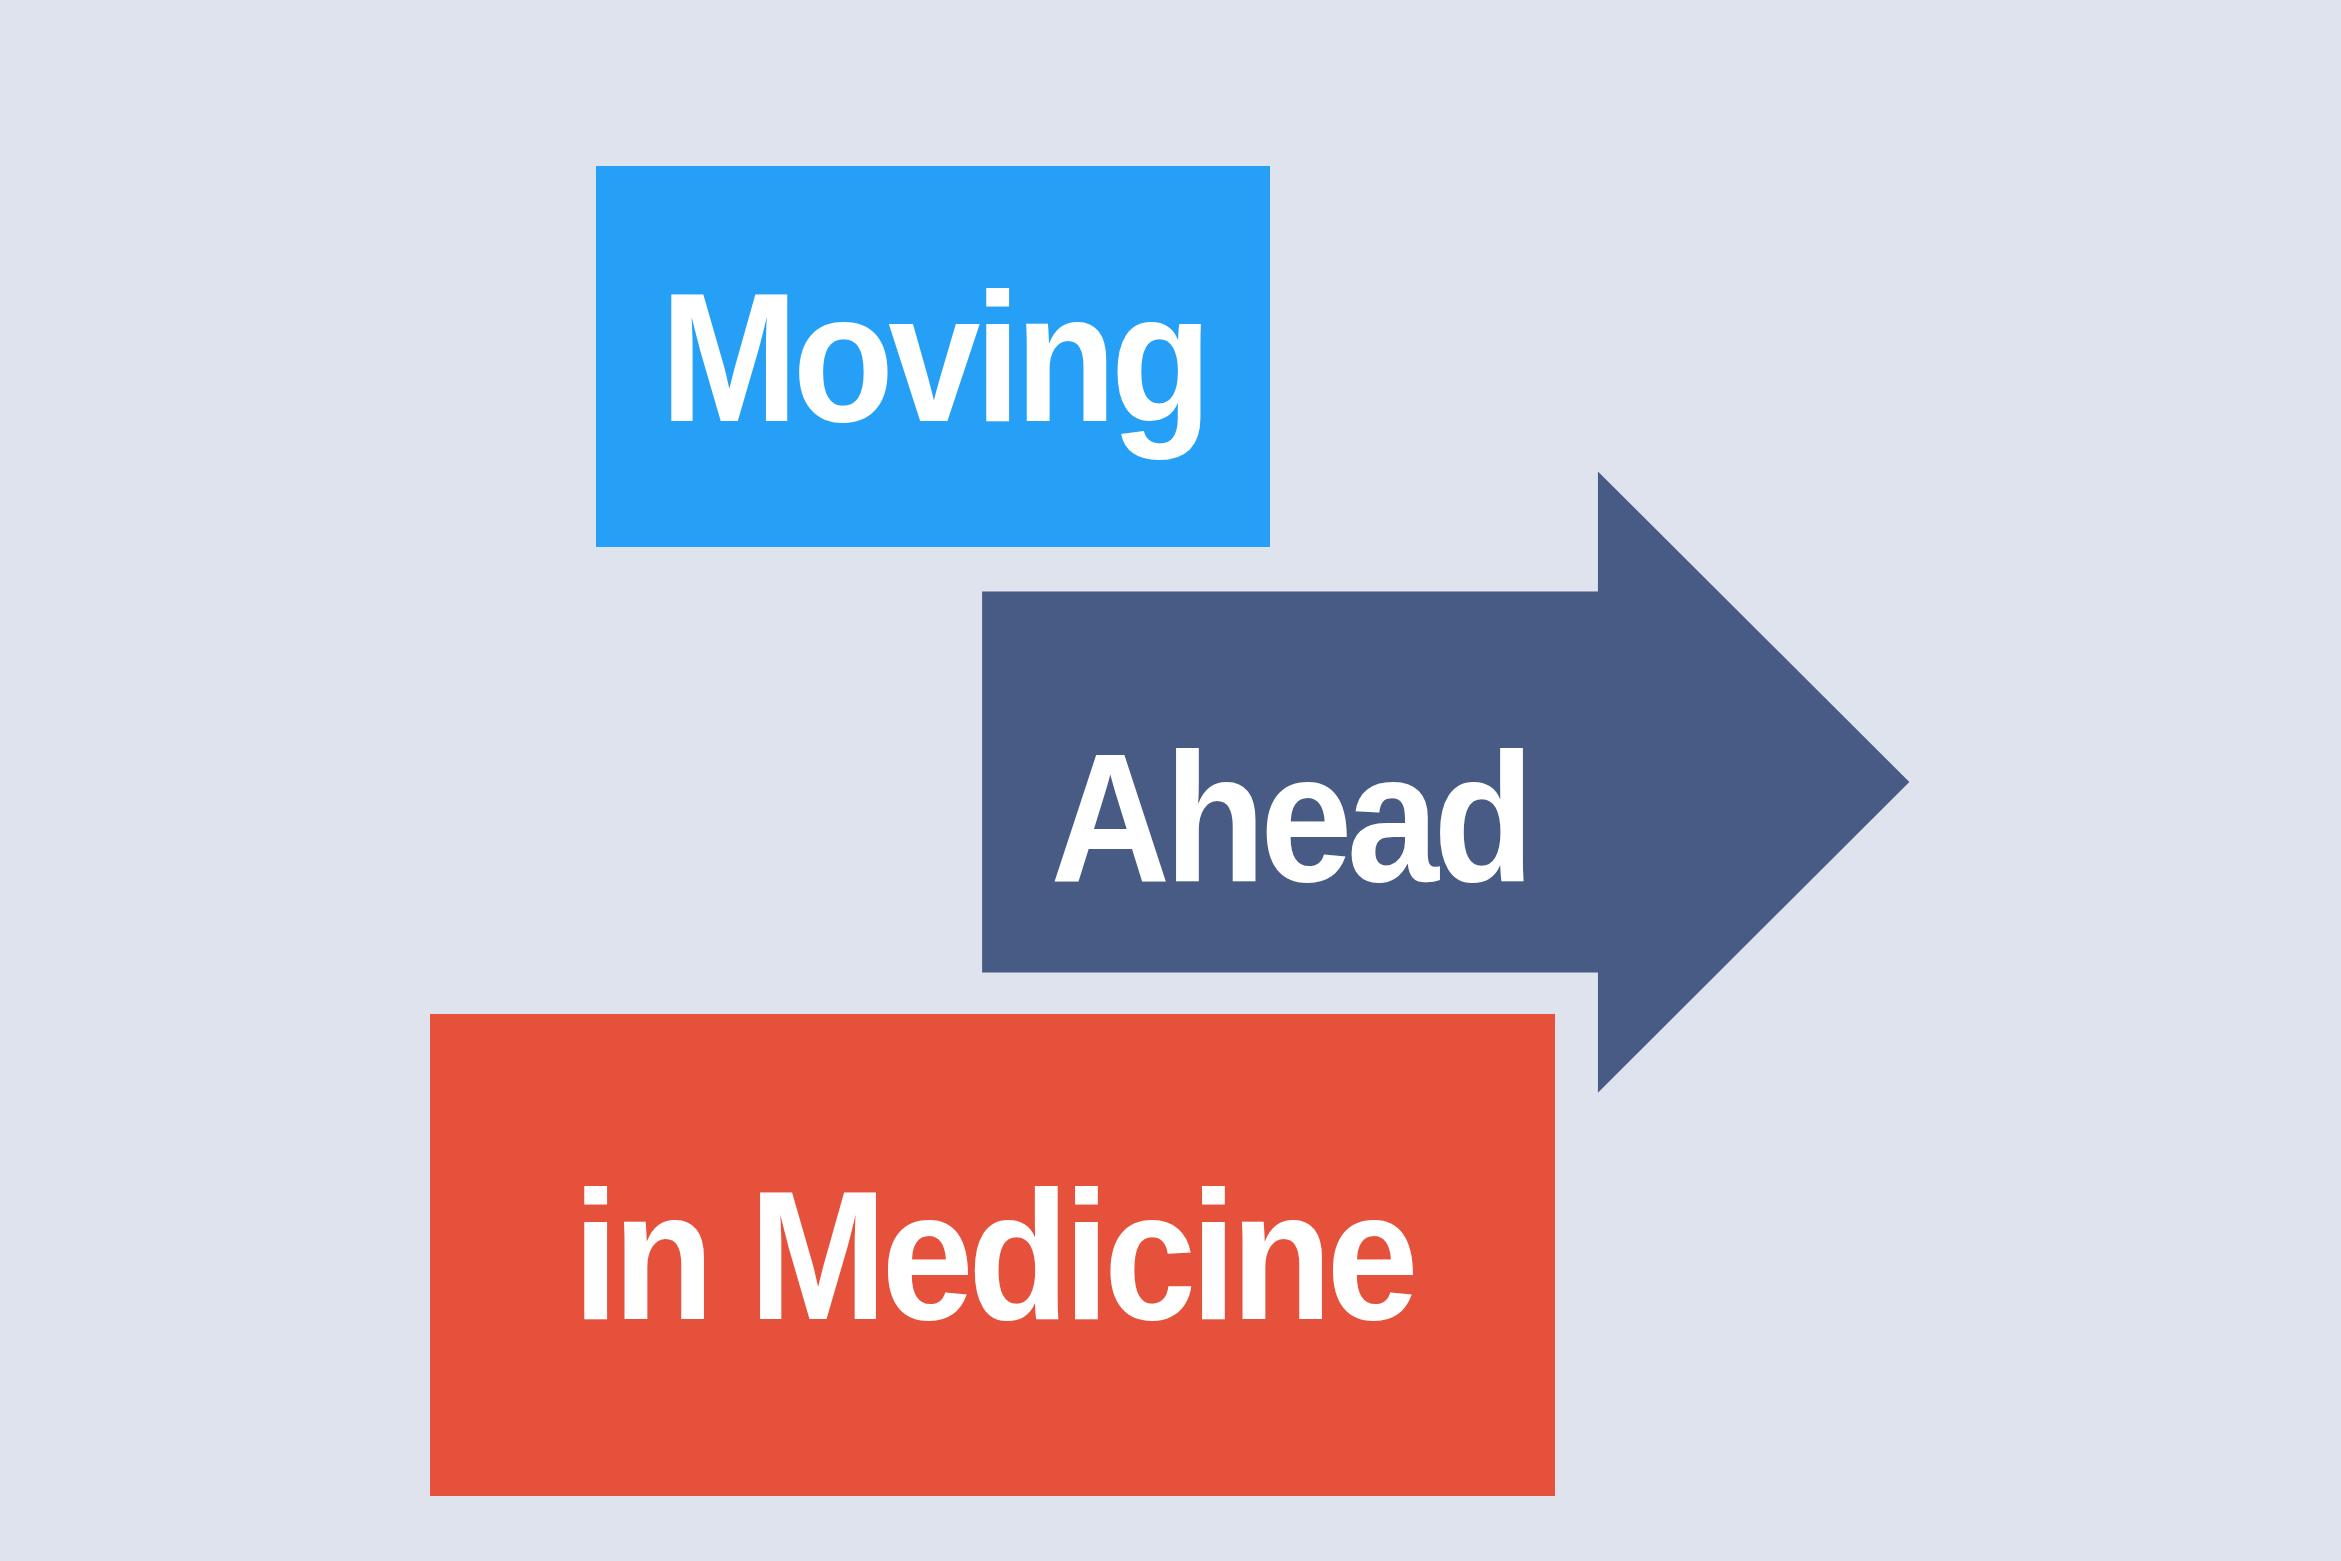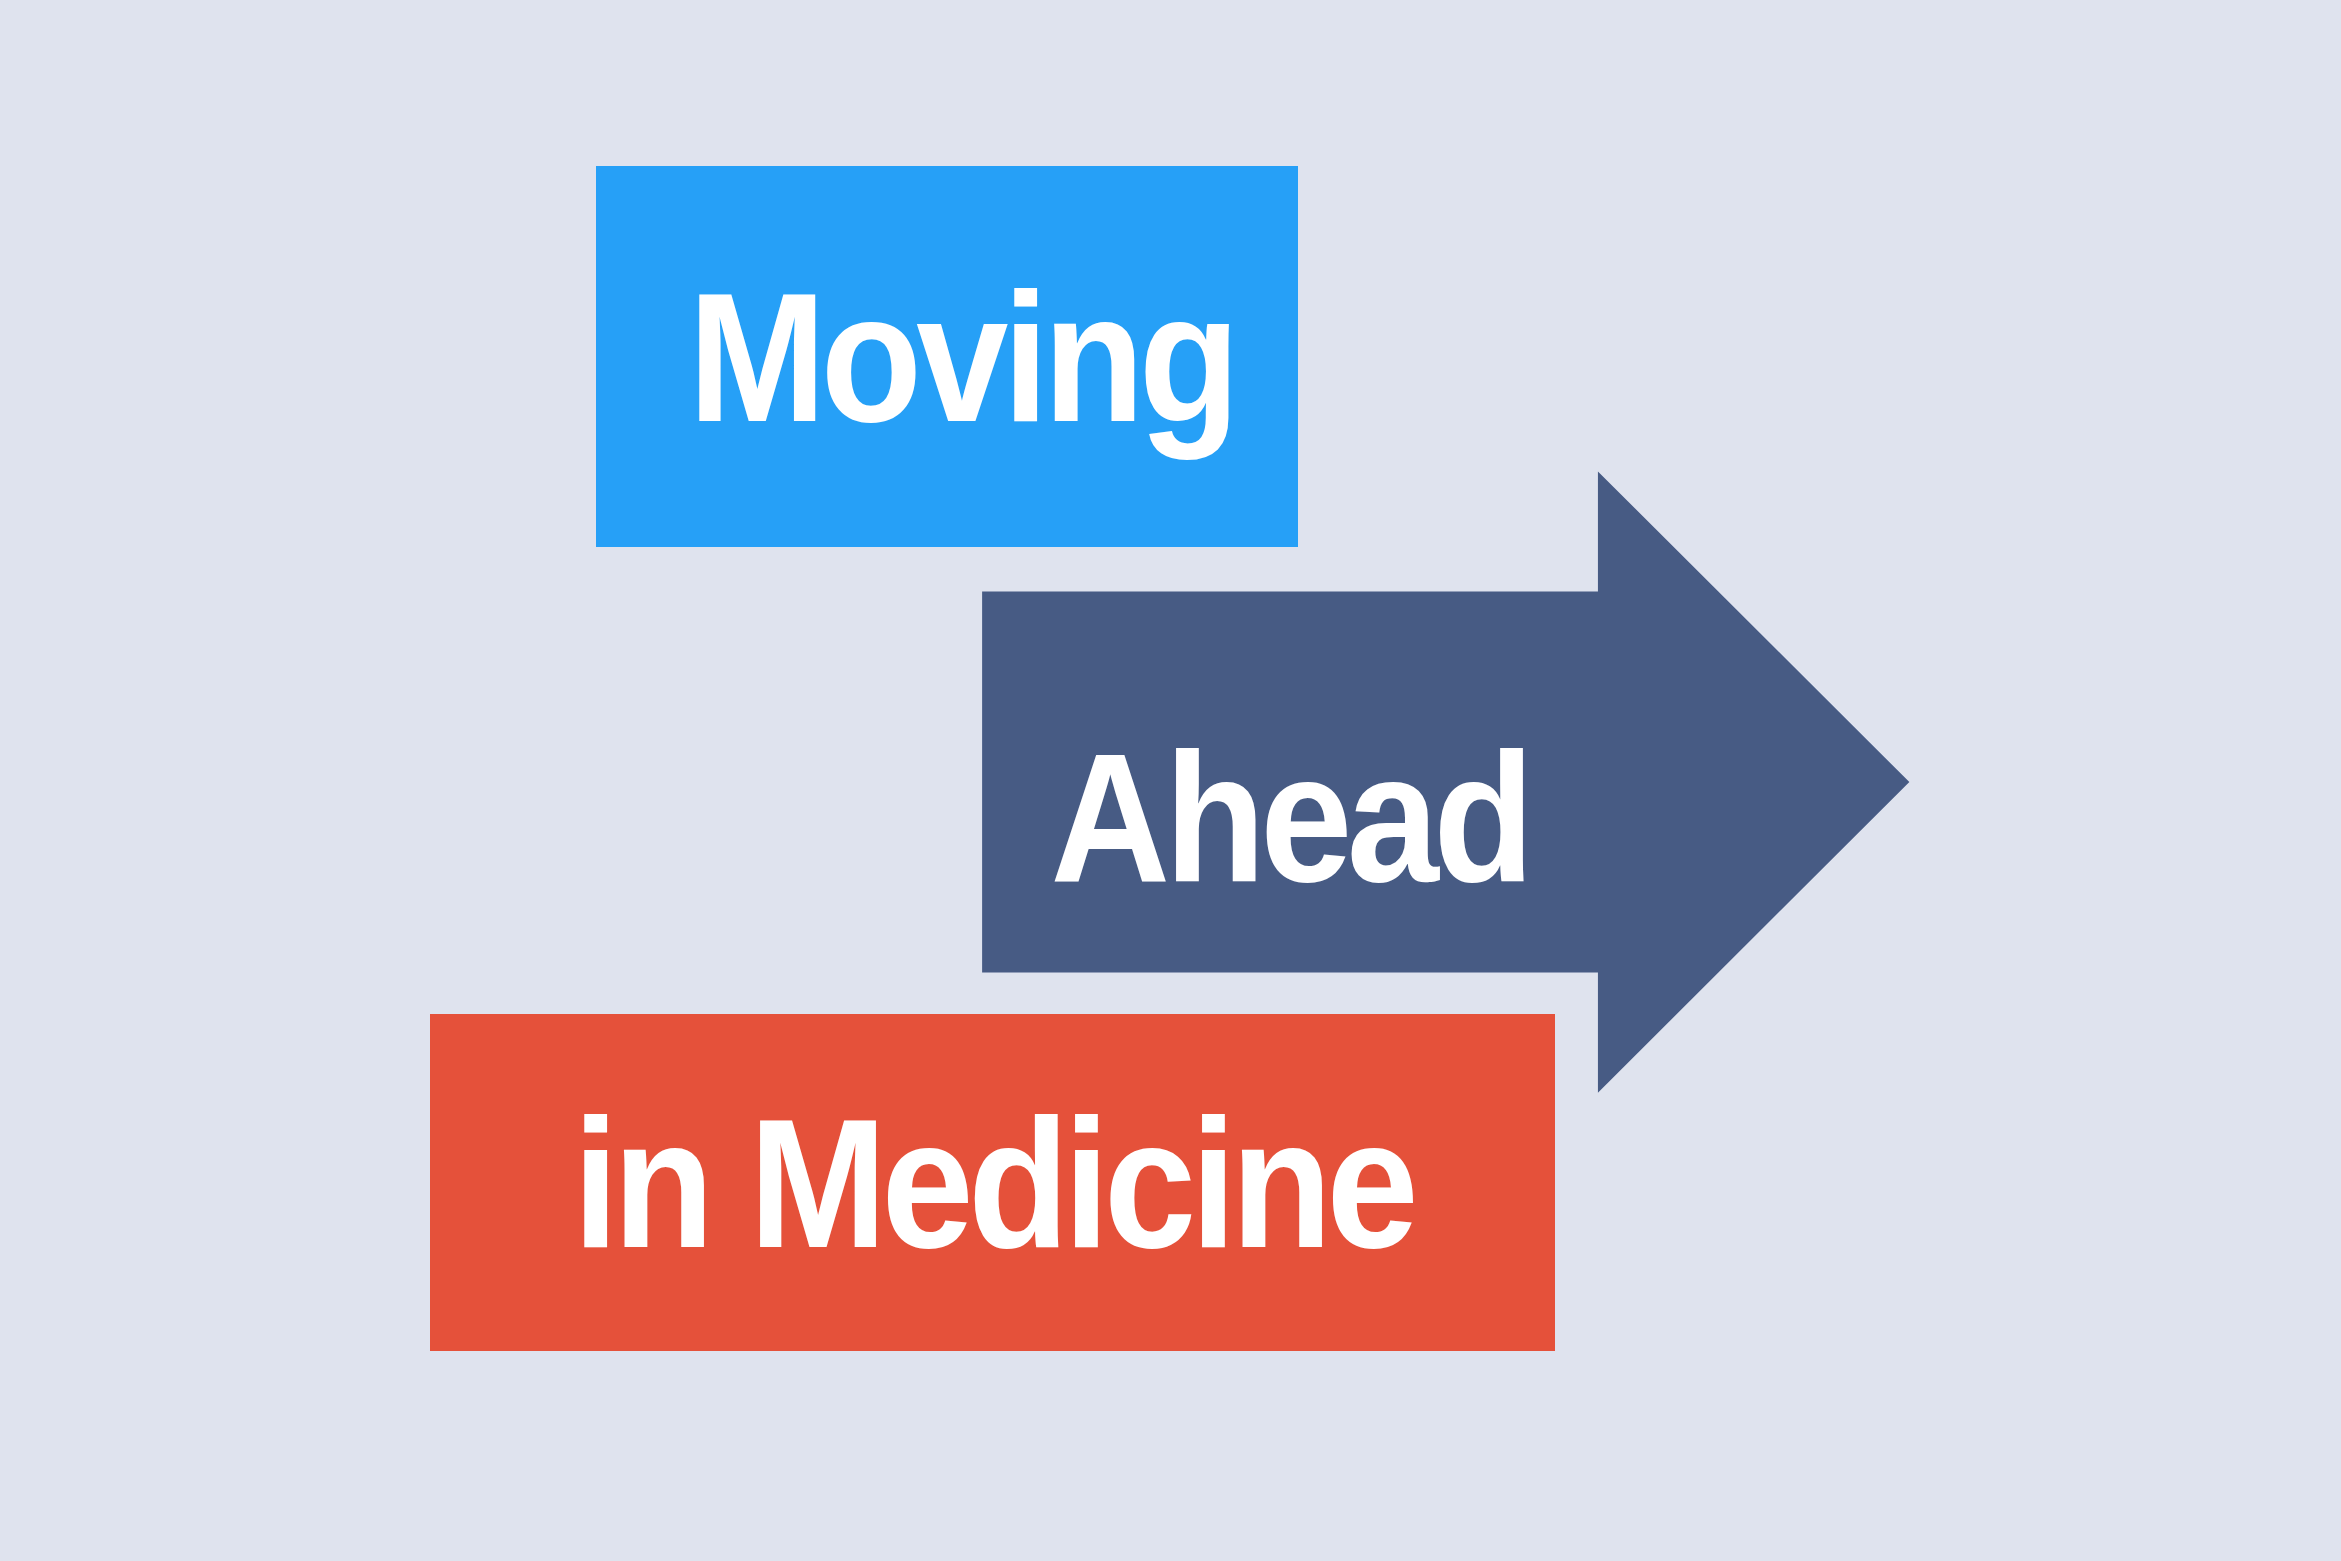--- a/index.html
+++ b/index.html
@@ -1,22 +1,22 @@
 <!DOCTYPE html>
 <html style="font-size:12.5px"><head>
 <meta charset="utf-8">
 <style>
   html, body { margin:0; padding:0; }
   body { width:2342px; height:1561px; background:#dfe3ee; position:relative; overflow:hidden;
          font-family:"Liberation Sans", "DejaVu Sans", sans-serif; }
   .box { position:absolute; display:flex; align-items:center; justify-content:center; }
   .label { color:#ffffff; font-weight:700; font-size:184px; letter-spacing:-6.2px; line-height:1;
            white-space:nowrap; transform:scaleX(0.9); }
-  #blue { left:596px; top:166px; width:674px; height:381px; background:#26a0f7;padding-left:28px; }
-  #red { left:430px; top:1014px; width:1125px; height:337px; background:#e5513a; }
+  #blue { left:596px; top:166px; width:674px; height:381px; background:#26a0f7; }
+  #red { left:430px; top:1014px; width:1125px; height:482px; background:#e5513a; }
   #arrow { position:absolute; left:0; top:0; width:2342px; height:1561px; }
   #arrow-label { position:absolute; left:982px; top:592px; width:616px; height:381px;
                  display:flex; align-items:center; justify-content:center;margin-top:34px; }
 </style>
 </head>
 <body>
 
 <div class="box" id="blue">
   <span class="label">Moving</span>
 </div>

